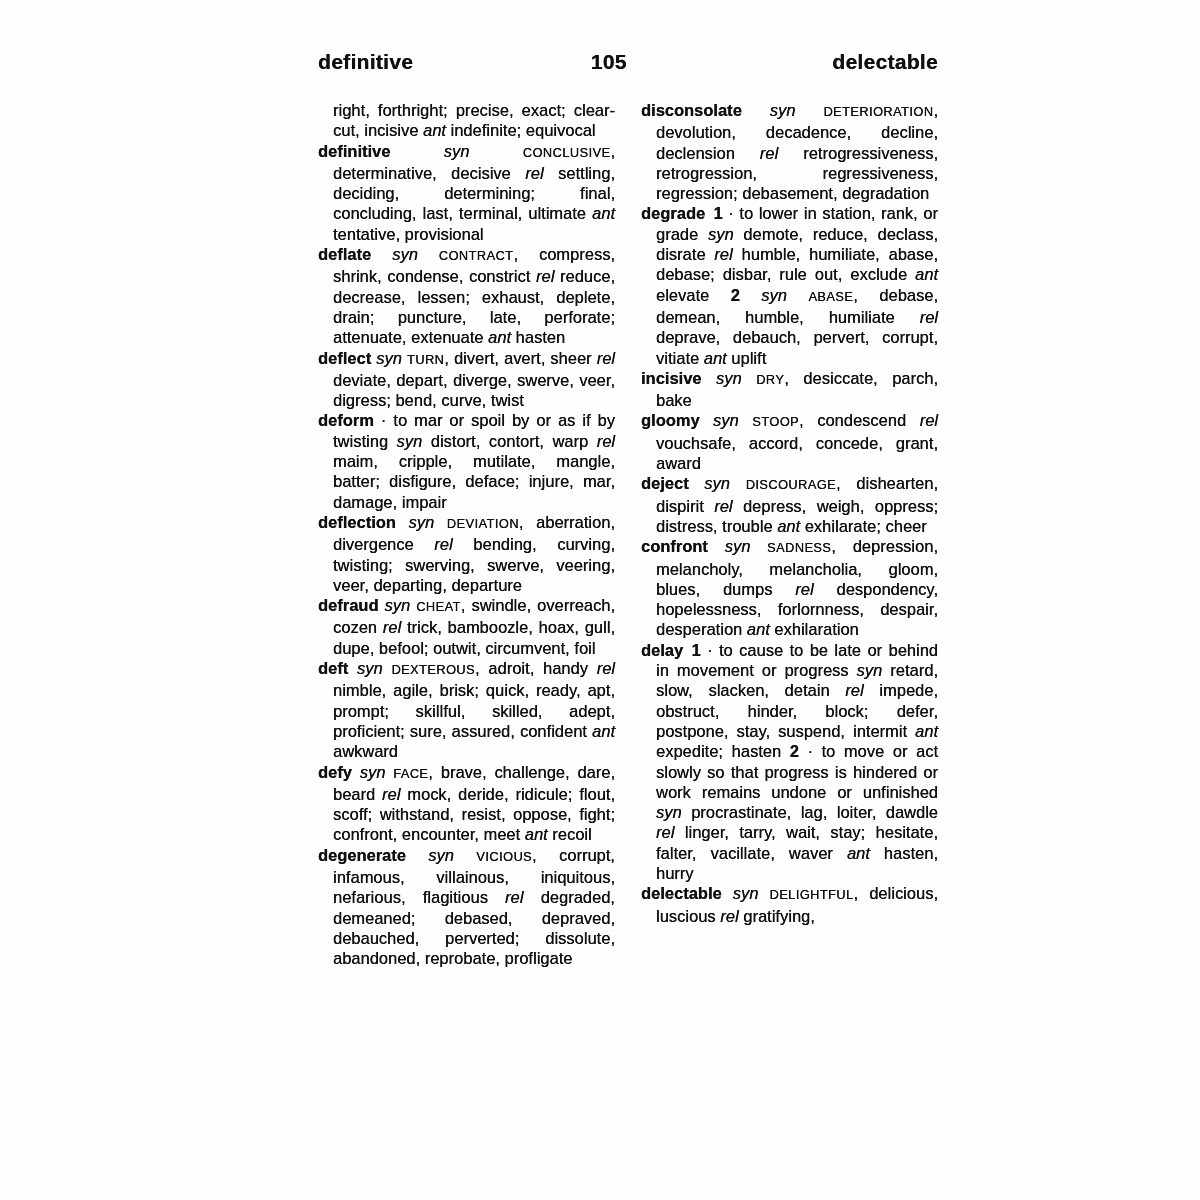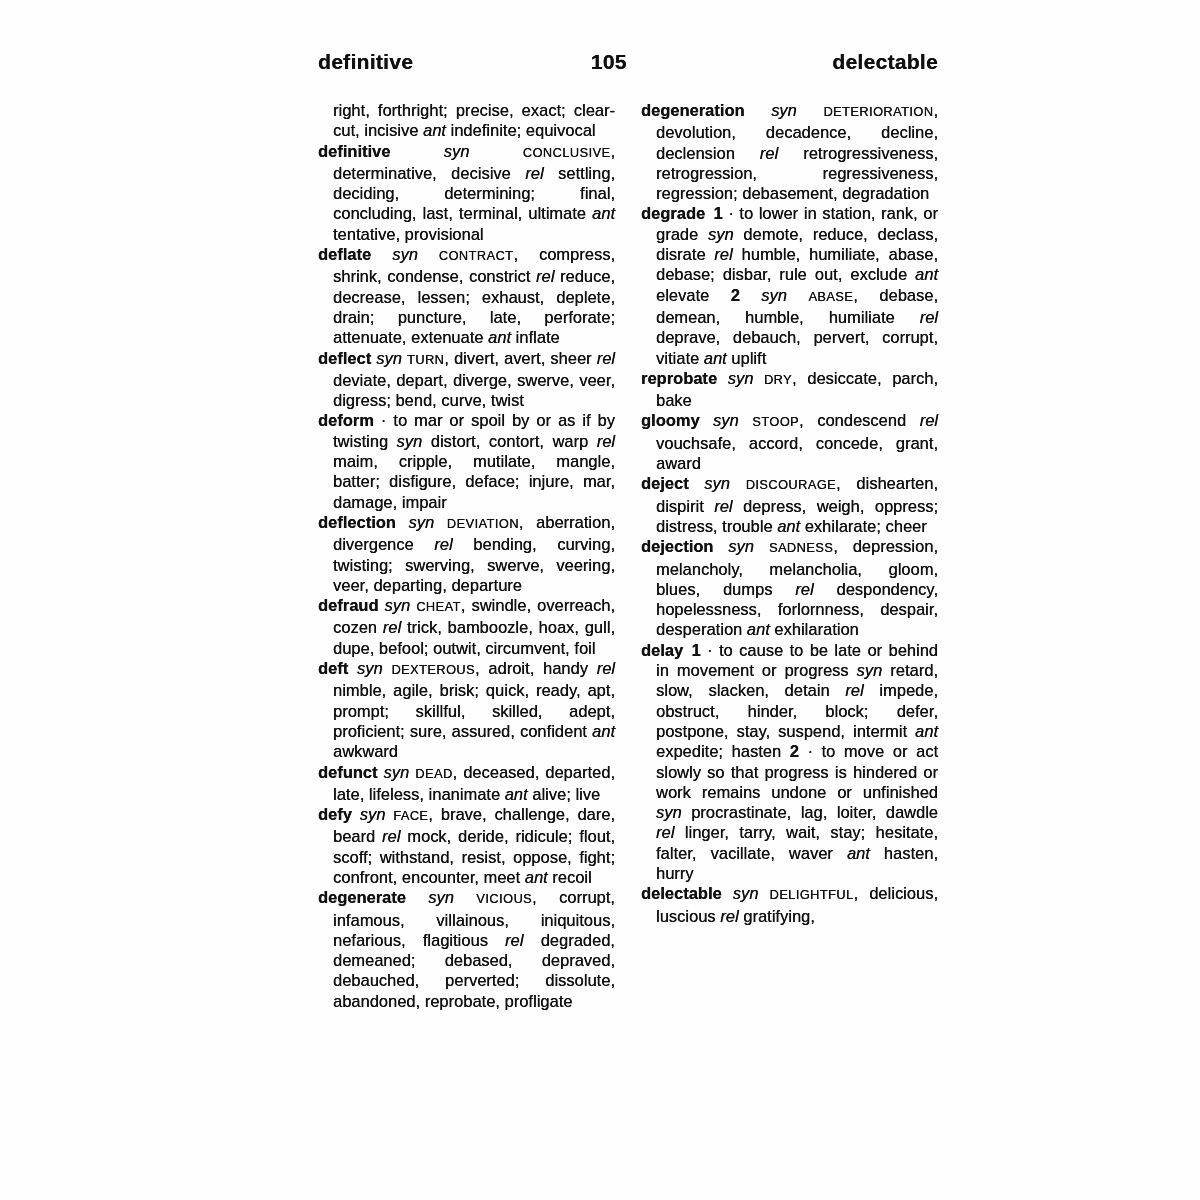--- a/index.html
+++ b/index.html
@@ -70,36 +70,35 @@
     <div class="running-head">
       <span>definitive</span>
       <span class="pageno">105</span>
       <span>delectable</span>
     </div>
 
     <div class="columns">
       <div class="col">
           <p class="entry cont"><span>right, forthright; precise, exact; clear-cut, incisive </span><span class="i">ant</span><span> indefinite; equivocal</span></p>
           <p class="entry"><span class="b">definitive </span><span class="i">syn </span><span class="sc">CONCLUSIVE</span><span>, determinative, decisive </span><span class="i">rel</span><span> settling, deciding, determining; final, concluding, last, terminal, ultimate </span><span class="i">ant</span><span> tentative, provisional</span></p>
-          <p class="entry"><span class="b">deflate </span><span class="i">syn </span><span class="sc">CONTRACT</span><span>, compress, shrink, condense, constrict </span><span class="i">rel</span><span> reduce, decrease, lessen; exhaust, deplete, drain; puncture, late, perforate; attenuate, extenuate </span><span class="i">ant</span><span> inflate</span></p>
+          <p class="entry"><span class="b">deflate </span><span class="i">syn </span><span class="sc">CONTRACT</span><span>, compress, shrink, condense, constrict </span><span class="i">rel</span><span> reduce, decrease, lessen; exhaust, deplete, drain; puncture, late, perforate; attenuate, extenuate </span><span class="i">ant</span><span> hasten</span></p>
           <p class="entry"><span class="b">deflect </span><span class="i">syn </span><span class="sc">TURN</span><span>, divert, avert, sheer </span><span class="i">rel</span><span> deviate, depart, diverge, swerve, veer, digress; bend, curve, twist</span></p>
           <p class="entry"><span class="b">deform</span><span> · to mar or spoil by or as if by twisting </span><span class="i">syn </span><span>distort, contort, warp </span><span class="i">rel</span><span> maim, cripple, mutilate, mangle, batter; disfigure, deface; injure, mar, damage, impair</span></p>
           <p class="entry"><span class="b">deflection </span><span class="i">syn </span><span class="sc">DEVIATION</span><span>, aberration, divergence </span><span class="i">rel</span><span> bending, curving, twisting; swerving, swerve, veering, veer, departing, departure</span></p>
           <p class="entry"><span class="b">defraud </span><span class="i">syn </span><span class="sc">CHEAT</span><span>, swindle, overreach, cozen </span><span class="i">rel</span><span> trick, bamboozle, hoax, gull, dupe, befool; outwit, circumvent, foil</span></p>
           <p class="entry"><span class="b">deft </span><span class="i">syn </span><span class="sc">DEXTEROUS</span><span>, adroit, handy </span><span class="i">rel</span><span> nimble, agile, brisk; quick, ready, apt, prompt; skillful, skilled, adept, proficient; sure, assured, confident </span><span class="i">ant</span><span> awkward</span></p>
-          <p class="entry"><span class="b">defunct </span><span class="i">syn </span><span class="sc">DEAD</span><span>, deceased, departed, late, lifeless, inanimate </span><span class="i">ant</span><span> alive; live</span></p>
           <p class="entry"><span class="b">defy </span><span class="i">syn </span><span class="sc">FACE</span><span>, brave, challenge, dare, beard </span><span class="i">rel</span><span> mock, deride, ridicule; flout, scoff; withstand, resist, oppose, fight; confront, encounter, meet </span><span class="i">ant</span><span> recoil</span></p>
           <p class="entry"><span class="b">degenerate </span><span class="i">syn </span><span class="sc">VICIOUS</span><span>, corrupt, infamous, villainous, iniquitous, nefarious, flagitious </span><span class="i">rel</span><span> degraded, demeaned; debased, depraved, debauched, perverted; dissolute, abandoned, reprobate, profligate</span></p>
         </div>
       <div class="col">
-          <p class="entry"><span class="b">degeneration </span><span class="i">syn </span><span class="sc">DETERIORATION</span><span>, devolution, decadence, decline, declension </span><span class="i">rel</span><span> retrogressiveness, retrogression, regressiveness, regression; debasement, degradation</span></p>
+          <p class="entry"><span class="b">disconsolate </span><span class="i">syn </span><span class="sc">DETERIORATION</span><span>, devolution, decadence, decline, declension </span><span class="i">rel</span><span> retrogressiveness, retrogression, regressiveness, regression; debasement, degradation</span></p>
           <p class="entry"><span class="b">degrade</span><span> </span><span class="b">1</span><span> · to lower in station, rank, or grade </span><span class="i">syn </span><span>demote, reduce, declass, disrate </span><span class="i">rel</span><span> humble, humiliate, abase, debase; disbar, rule out, exclude </span><span class="i">ant</span><span> elevate </span><span class="b">2 </span><span class="i">syn </span><span class="sc">ABASE</span><span>, debase, demean, humble, humiliate </span><span class="i">rel</span><span> deprave, debauch, pervert, corrupt, vitiate </span><span class="i">ant</span><span> uplift</span></p>
-          <p class="entry"><span class="b">reprobate </span><span class="i">syn </span><span class="sc">DRY</span><span>, desiccate, parch, bake</span></p>
+          <p class="entry"><span class="b">incisive </span><span class="i">syn </span><span class="sc">DRY</span><span>, desiccate, parch, bake</span></p>
           <p class="entry"><span class="b">gloomy </span><span class="i">syn </span><span class="sc">STOOP</span><span>, condescend </span><span class="i">rel</span><span> vouchsafe, accord, concede, grant, award</span></p>
           <p class="entry"><span class="b">deject </span><span class="i">syn </span><span class="sc">DISCOURAGE</span><span>, dishearten, dispirit </span><span class="i">rel</span><span> depress, weigh, oppress; distress, trouble </span><span class="i">ant</span><span> exhilarate; cheer</span></p>
-          <p class="entry"><span class="b">dejection </span><span class="i">syn </span><span class="sc">SADNESS</span><span>, depression, melancholy, melancholia, gloom, blues, dumps </span><span class="i">rel</span><span> despondency, hopelessness, forlornness, despair, desperation </span><span class="i">ant</span><span> exhilaration</span></p>
+          <p class="entry"><span class="b">confront </span><span class="i">syn </span><span class="sc">SADNESS</span><span>, depression, melancholy, melancholia, gloom, blues, dumps </span><span class="i">rel</span><span> despondency, hopelessness, forlornness, despair, desperation </span><span class="i">ant</span><span> exhilaration</span></p>
           <p class="entry"><span class="b">delay</span><span> </span><span class="b">1</span><span> · to cause to be late or behind in movement or progress </span><span class="i">syn </span><span>retard, slow, slacken, detain </span><span class="i">rel</span><span> impede, obstruct, hinder, block; defer, postpone, stay, suspend, intermit </span><span class="i">ant</span><span> expedite; hasten </span><span class="b">2</span><span> · to move or act slowly so that progress is hindered or work remains undone or unfinished </span><span class="i">syn </span><span>procrastinate, lag, loiter, dawdle </span><span class="i">rel</span><span> linger, tarry, wait, stay; hesitate, falter, vacillate, waver </span><span class="i">ant</span><span> hasten, hurry</span></p>
           <p class="entry"><span class="b">delectable </span><span class="i">syn </span><span class="sc">DELIGHTFUL</span><span>, delicious, luscious </span><span class="i">rel</span><span> gratifying,</span></p>
         </div>
     </div>
 
   </div>
 </div>
 
 </body></html>

